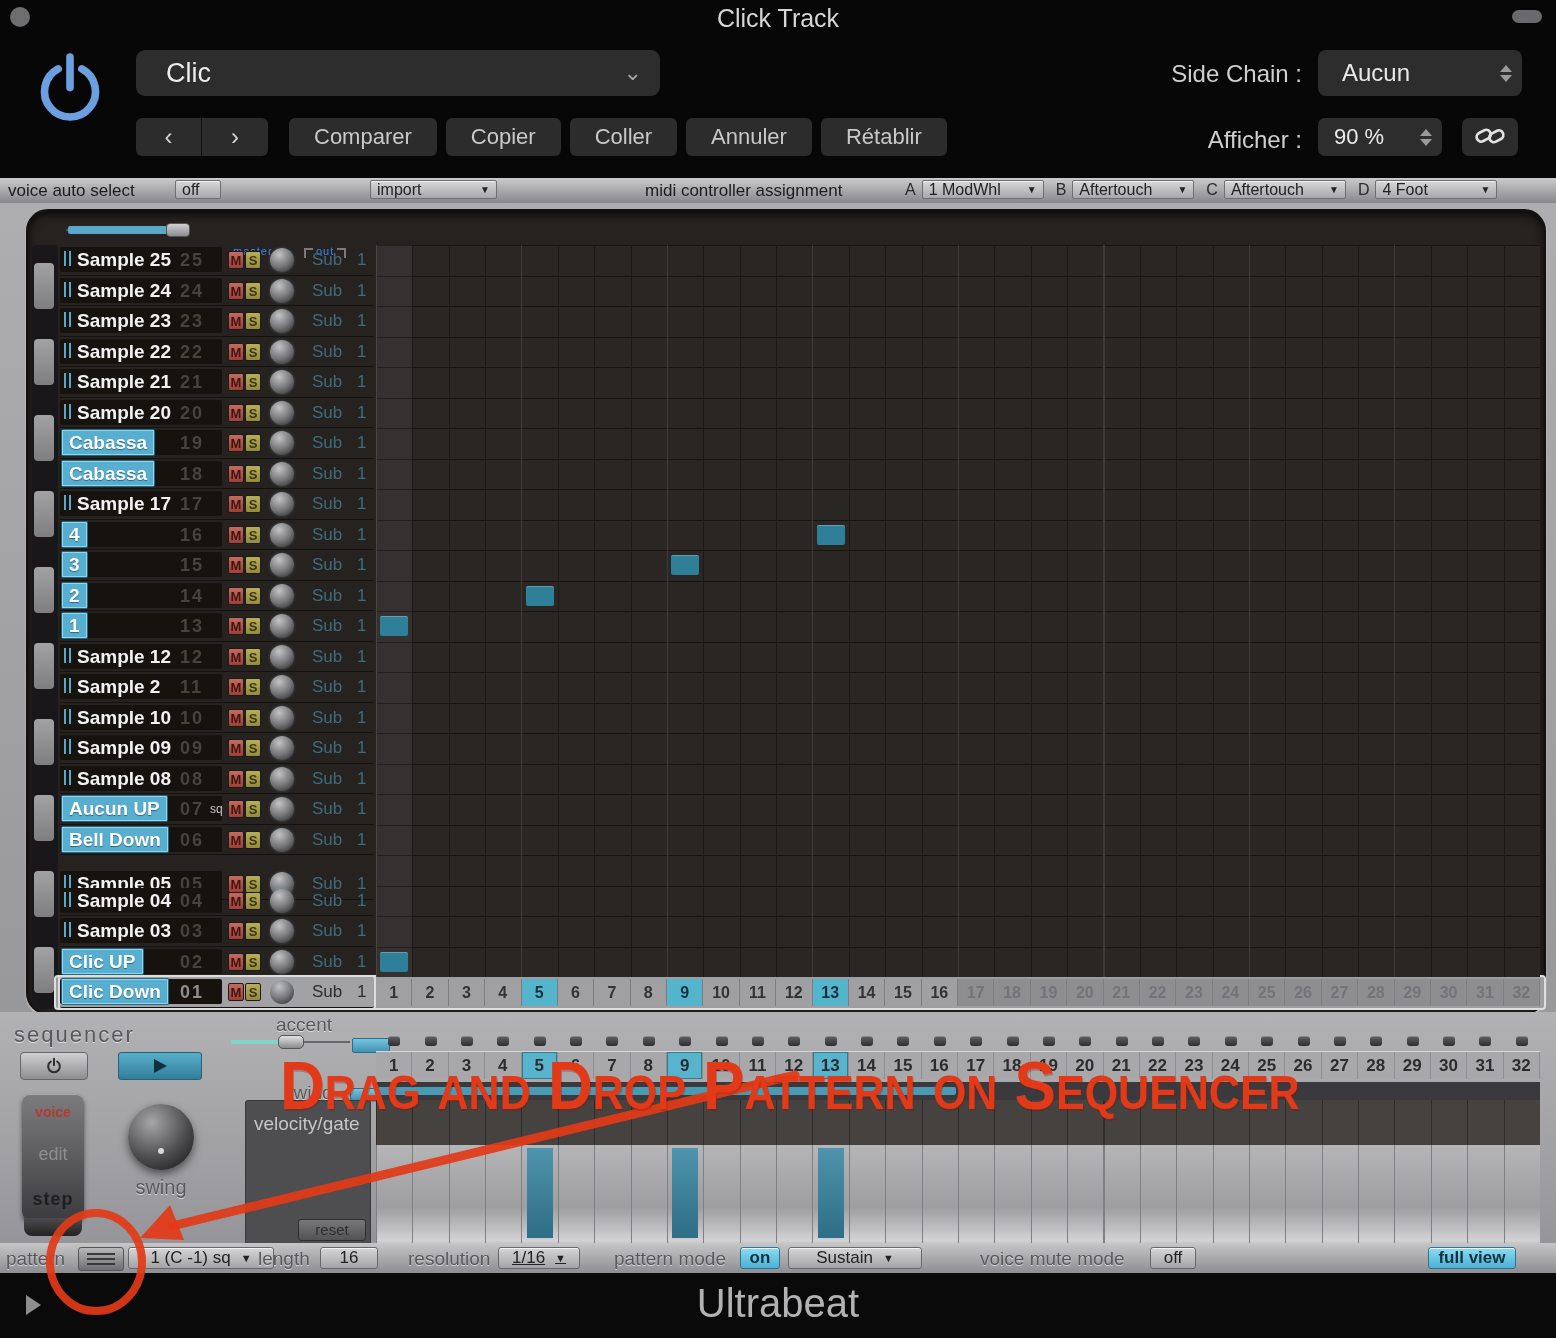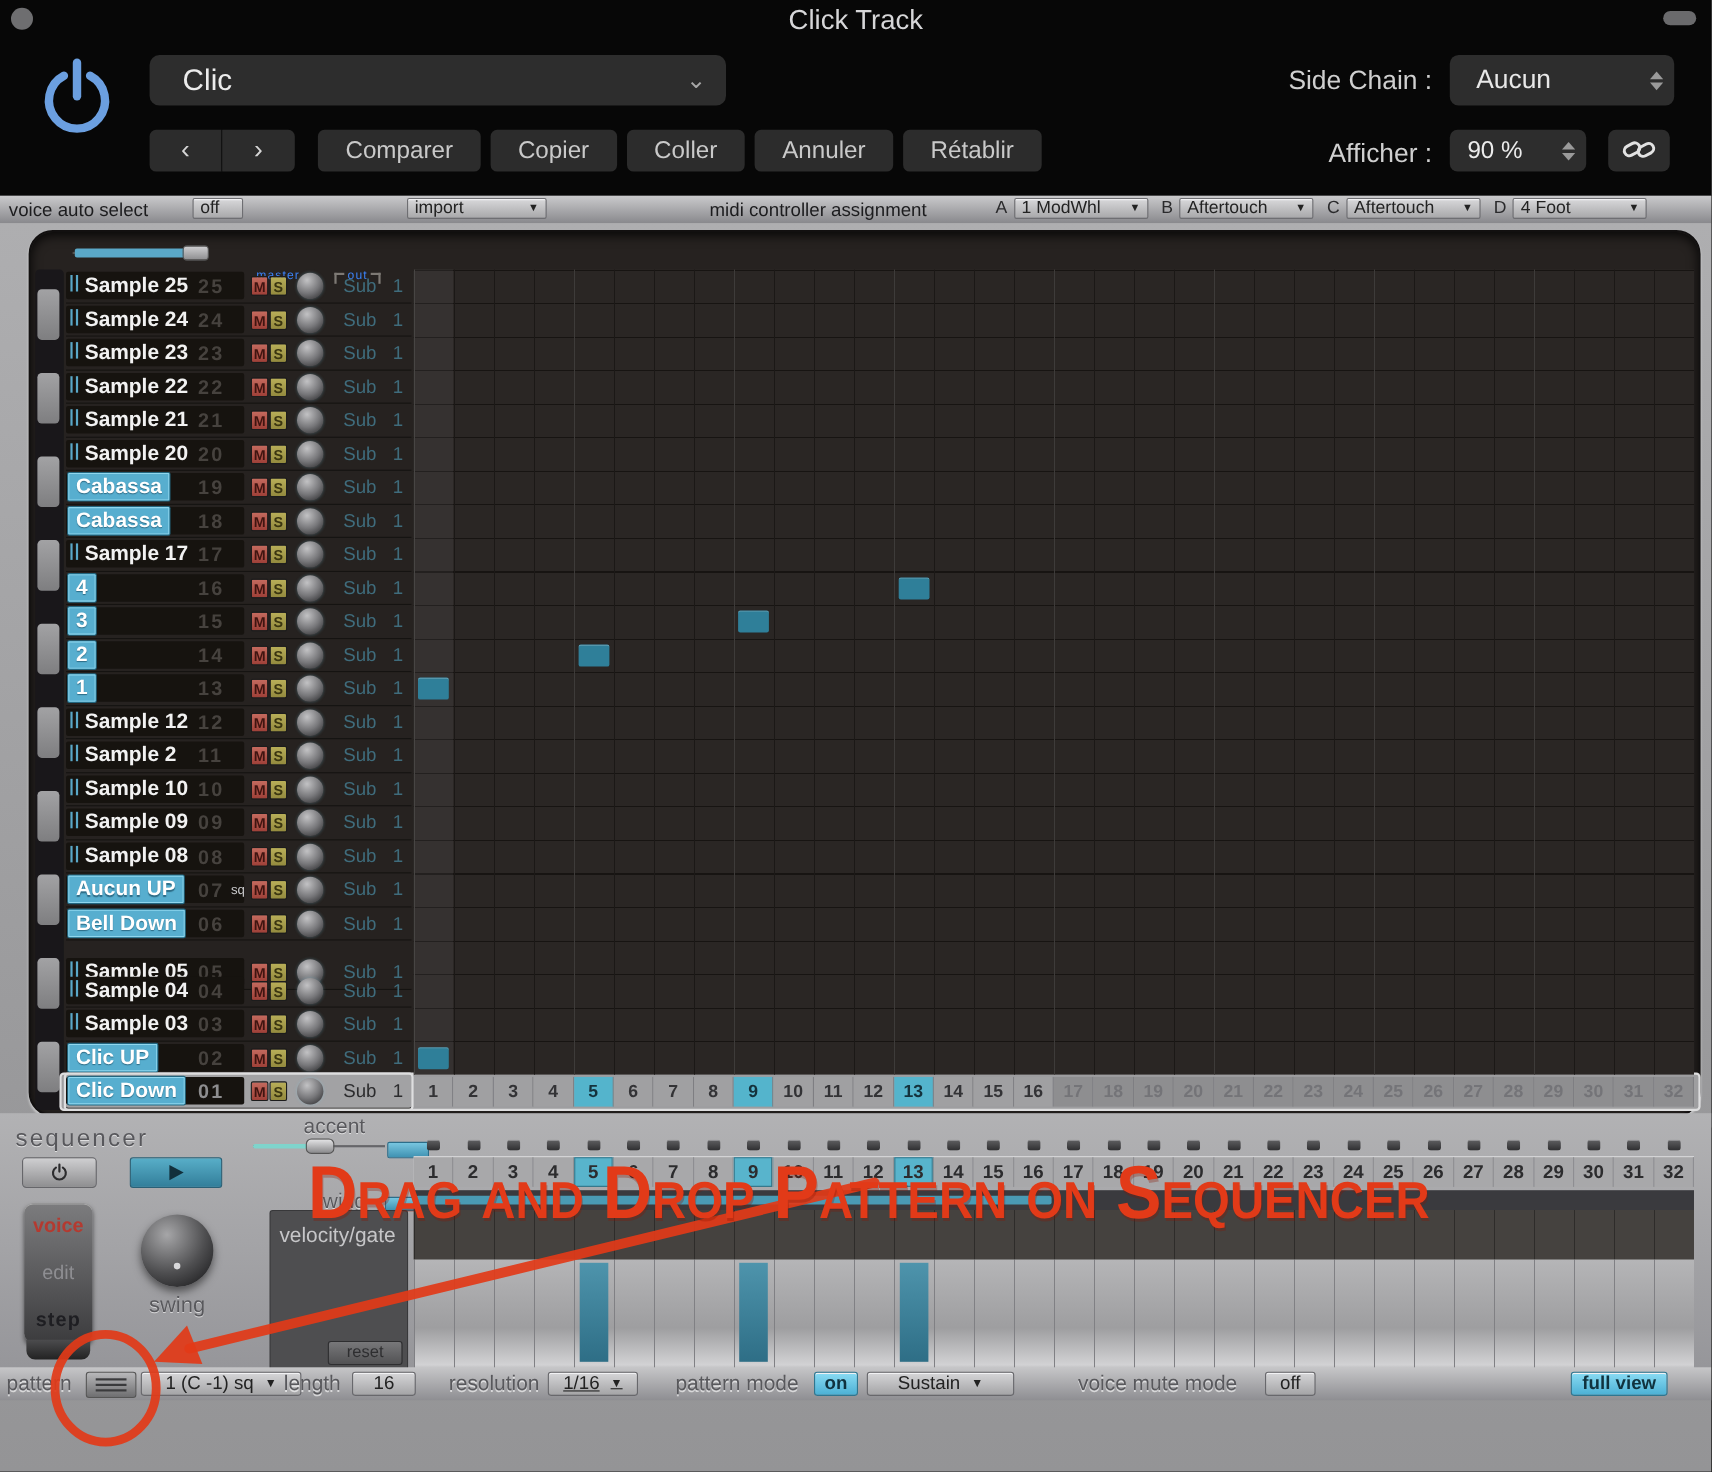--- a/index.html
+++ b/index.html
@@ -113,21 +113,21 @@
     background:#a8a8aa;box-shadow:0 -1px 0 #d8d8da;}
   .snum{flex:1;text-align:center;line-height:27px;font-size:17px;font-weight:bold;color:#2c2c2e;
     border-right:1px solid #8e8e92;cursor:pointer;box-sizing:border-box;}
   .snum.on{background:#58b4cc;box-shadow:inset 0 0 0 1px #36788c;}
   .swlbl{position:absolute;left:284px;top:70px;font-size:19px;}
   .swingstrip{position:absolute;left:376px;top:70px;width:1164px;height:18px;background:#3a3a3e;}
   .swingstrip .te{position:absolute;left:2px;top:5px;width:578px;height:8px;background:#4a9ab4;border-radius:2px;}
   .modesw{position:absolute;left:22px;top:82px;width:62px;height:126px;border-radius:8px;cursor:pointer;
     background:linear-gradient(#7c7c7e,#3c3c3e);box-shadow:0 3px 4px rgba(0,0,0,.5),inset 0 1px 0 #aaa;
     display:flex;flex-direction:column;justify-content:space-between;align-items:center;padding:10px 0;box-sizing:border-box;}
-  .modesw .v{color:#b43a30;font-weight:bold;font-size:18px;}
+  .modesw .v{color:#b43a30;font-weight:bold;font-size:14px;}
   .modesw .e{color:#8e8e92;font-size:18px;}
   .modesw .s{color:#1e1e22;font-weight:bold;font-size:18px;letter-spacing:1px;}
   .modebase{position:absolute;left:24px;top:206px;width:58px;height:18px;border-radius:0 0 8px 8px;background:linear-gradient(#4c4c4e,#222);}
   .bigknob{position:absolute;left:128px;top:92px;width:66px;height:66px;border-radius:50%;cursor:pointer;
     background:radial-gradient(circle at 36% 28%,#a6a6a8,#4e4e50 55%,#161618 96%);box-shadow:0 4px 8px rgba(0,0,0,.5);}
   .bigknob::after{content:"";position:absolute;left:30px;top:44px;width:6px;height:6px;border-radius:50%;background:#d8d8da;}
   .knoblbl{position:absolute;left:120px;top:164px;width:82px;text-align:center;font-size:20px;}
   .vgpanel{position:absolute;left:245px;top:88px;width:126px;height:148px;background:#4e4e50;border:1px solid #38383a;
     border-radius:3px;box-sizing:border-box;}
   .vgpanel .t{position:absolute;left:8px;top:12px;font-size:19px;color:#c6c6c8;}
@@ -670,20 +670,24 @@
     <div class="pbox onbox" style="left:740px;width:40px;">on</div>
     <div class="pbox" style="left:788px;width:134px;text-align:right;">
       <span>Sustain</span>
       <span class="dt2">▼</span>
     </div>
     <span class="lbl emboss" style="left:980px;">voice mute mode</span>
     <div class="pbox" style="left:1150px;width:46px;">off</div>
     <div class="pbox fullview" style="left:1428px;width:88px;">full view</div>
   </div>
 
+  <div class="footer">
+    <div class="ftri"></div>
+    <div class="ftitle">Ultrabeat</div>
+  </div>
 
   <div class="graffiti">Drag and Drop Pattern on Sequencer</div>
   <svg class="annot-svg">
     <line x1="795" y1="1075" x2="172" y2="1226" stroke="#e23a18" stroke-width="9" stroke-linecap="round" opacity="0.92"></line>
     <polygon points="140,1238 170,1205 184,1240" fill="#e23a18" opacity="0.92"></polygon>
     <ellipse cx="96" cy="1262" rx="46" ry="49" fill="none" stroke="#e23a18" stroke-width="8" opacity="0.92"></ellipse>
   </svg>
 </div>
 
 </body></html>

